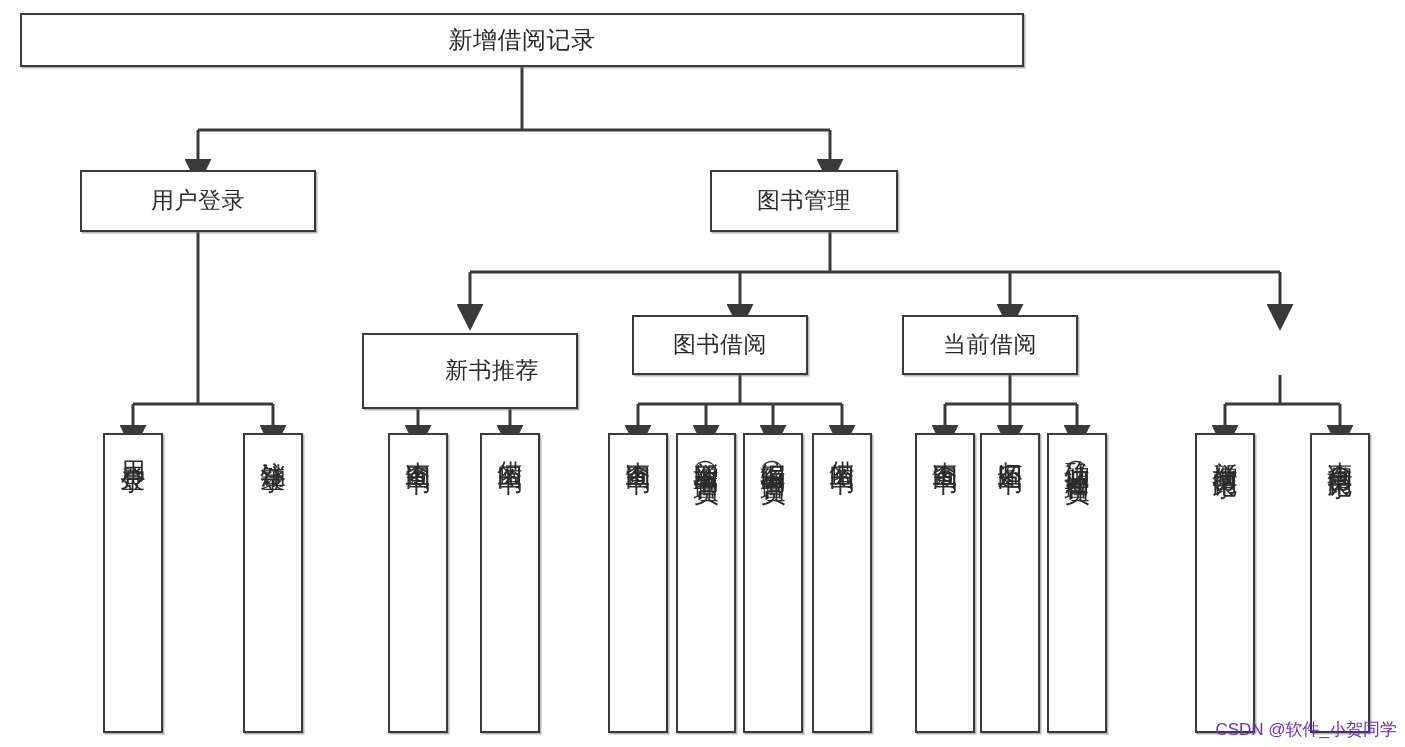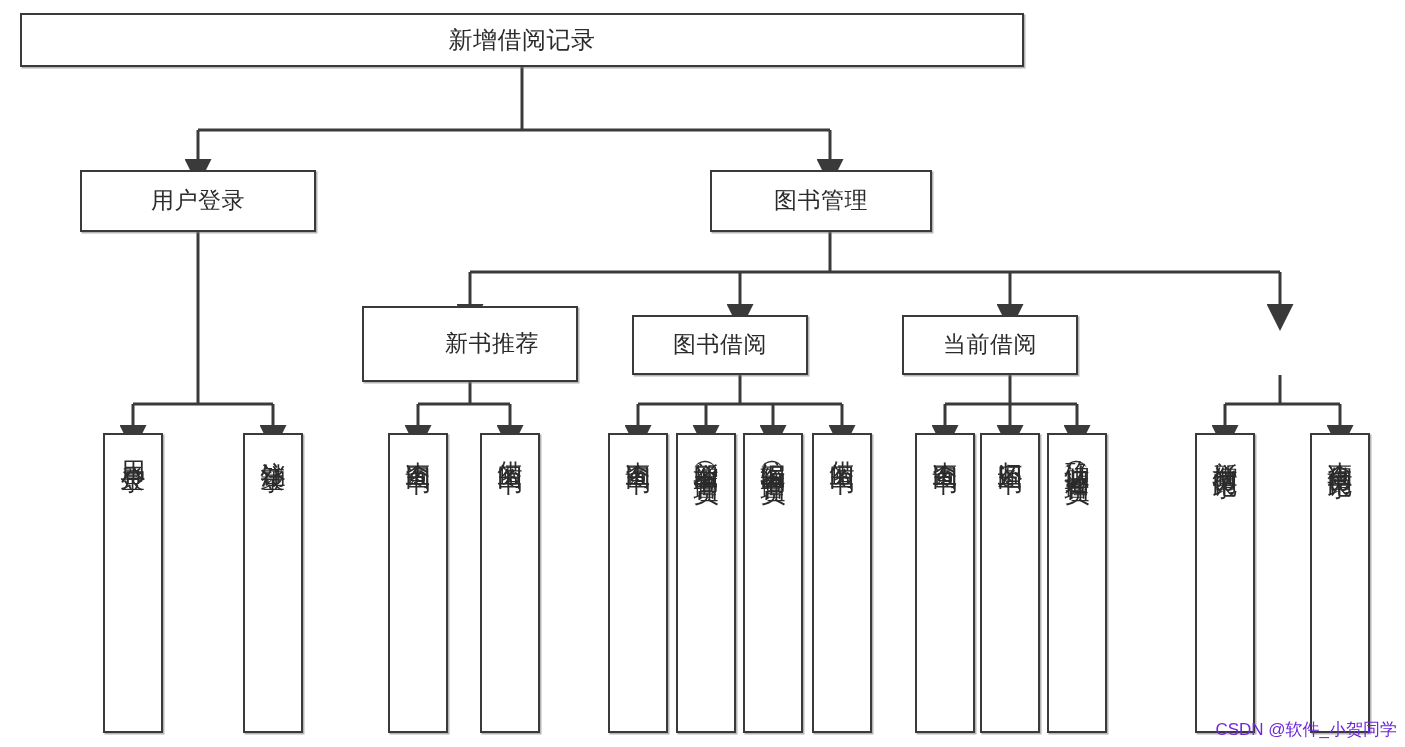--- a/index.html
+++ b/index.html
@@ -130,25 +130,25 @@
     </g>
   </svg>
 
   <div class="node horiz root" style="left:20px; top:13px; width:1004px; height:54px;">
     <span class="label">新增借阅记录</span>
   </div>
 
   <div class="node horiz" style="left:80px; top:170px; width:236px; height:62px;">
     <span class="label">用户登录</span>
   </div>
-  <div class="node horiz" style="left:710px; top:170px; width:222px; height:62px;">
+  <div class="node horiz" style="left:710px; top:170px; width:188px; height:62px;">
     <span class="label">图书管理</span>
   </div>
 
-  <div class="node horiz" style="left:362px; top:306px; width:216px; height:76px;padding-left:44px;">
+  <div class="node horiz" style="left:362px; top:333px; width:216px; height:76px;padding-left:44px;">
     <span class="label">新书推荐</span>
   </div>
   <div class="node horiz" style="left:632px; top:315px; width:176px; height:60px;">
     <span class="label">图书借阅</span>
   </div>
   <div class="node horiz" style="left:902px; top:315px; width:176px; height:60px;">
     <span class="label">当前借阅</span>
   </div>
 
   <div class="node vert" style="left:103px; top:433px; width:60px; height:300px;">

